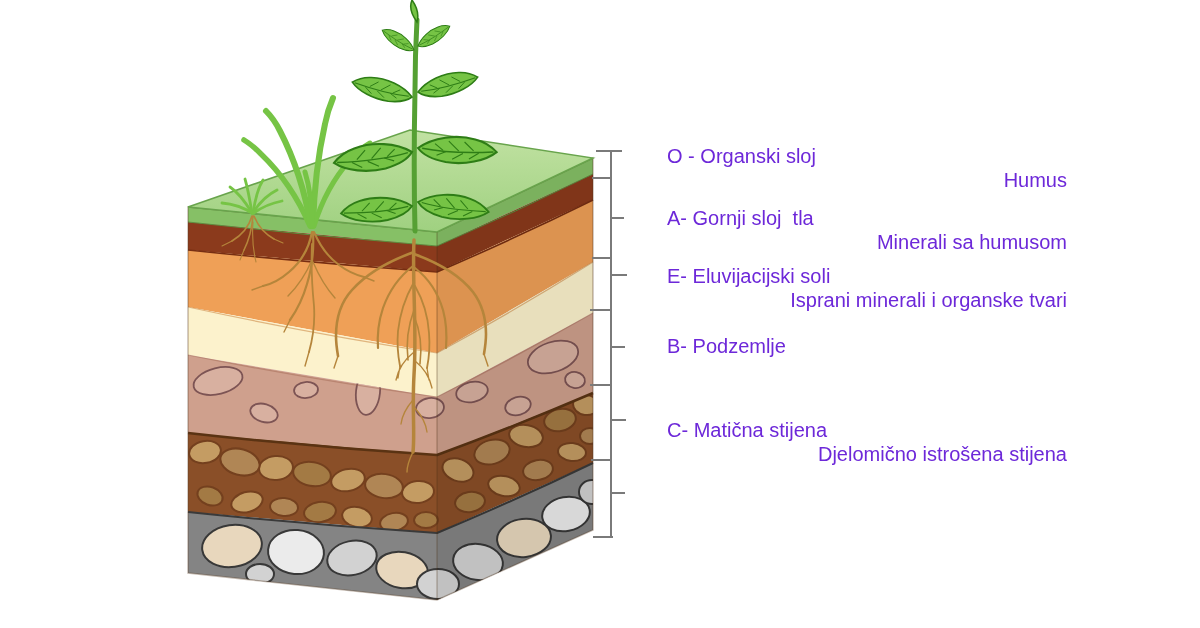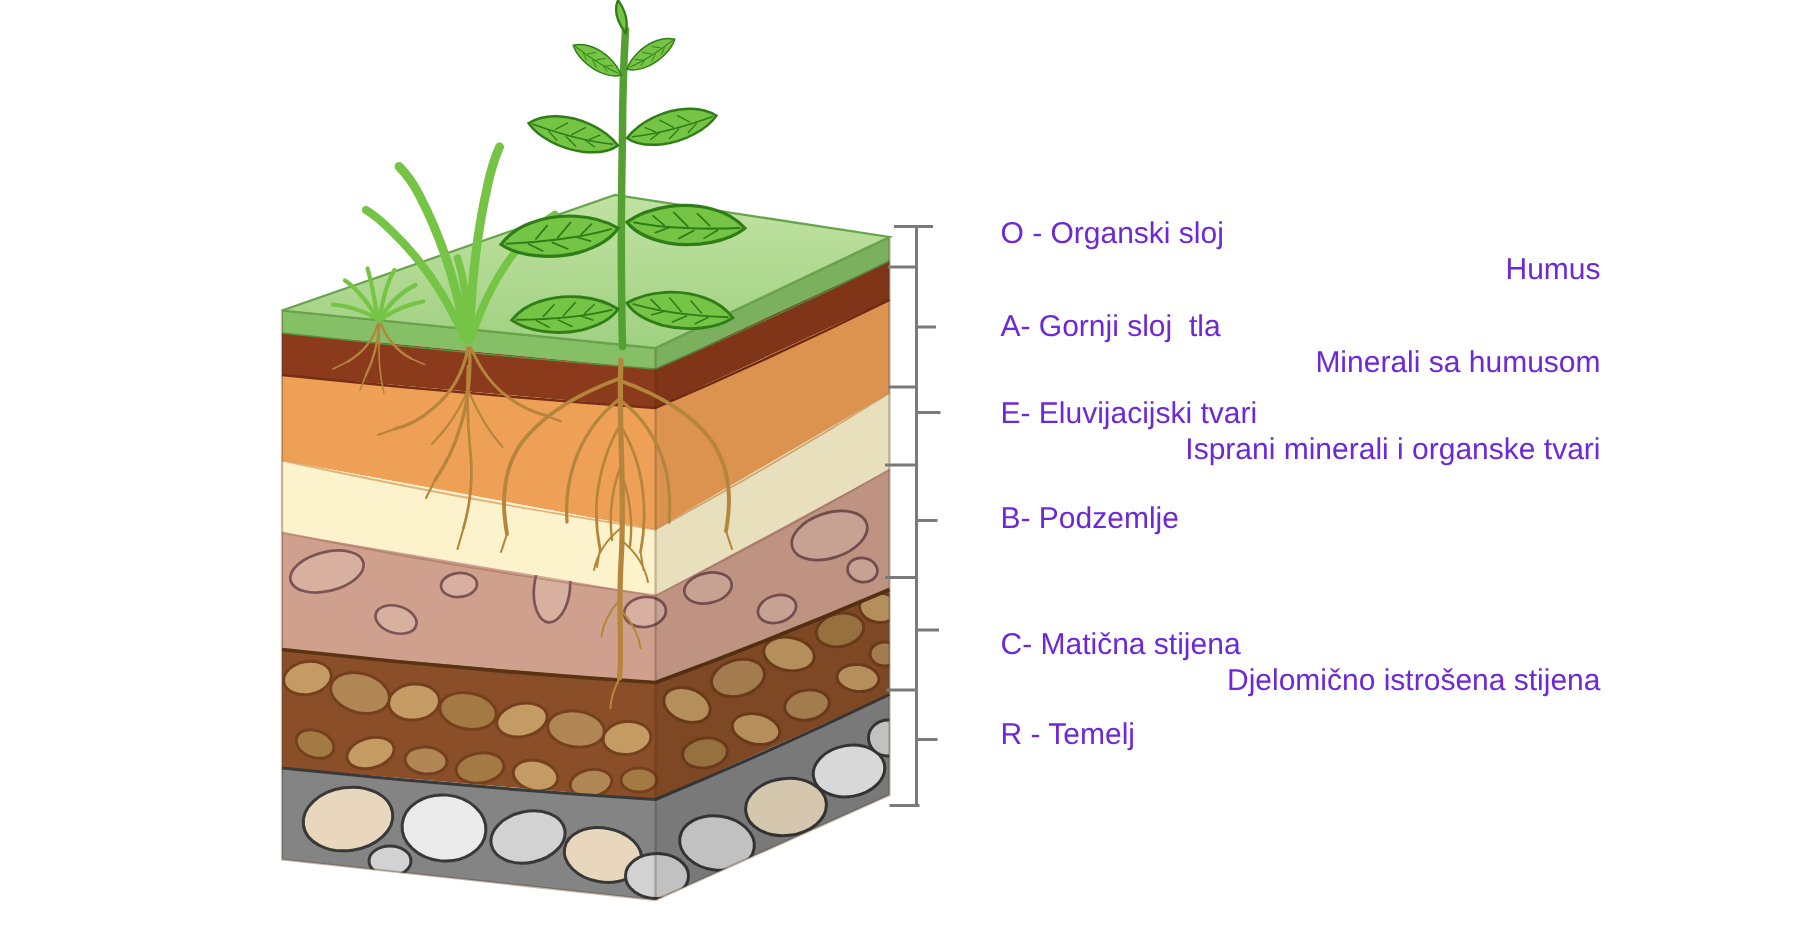--- a/index.html
+++ b/index.html
@@ -199,28 +199,27 @@
   <div class="labels">
     <div class="label lbl-o">
       <div class="code">O - Organski sloj</div>
       <div class="desc">Humus</div>
     </div>
     <div class="label lbl-a">
       <div class="code">A- Gornji sloj  tla</div>
       <div class="desc">Minerali sa humusom</div>
     </div>
     <div class="label lbl-e">
-      <div class="code">E- Eluvijacijski tvari</div>
+      <div class="code">E- Eluvijacijski soli</div>
       <div class="desc">Isprani minerali i organske tvari</div>
     </div>
     <div class="label lbl-b">
       <div class="code">B- Podzemlje</div>
     </div>
     <div class="label lbl-c">
       <div class="code">C- Matična stijena</div>
       <div class="desc">Djelomično istrošena stijena</div>
     </div>
     <div class="label lbl-r">
-      <div class="code">R - Temelj</div>
     </div>
   </div>
 
 </div>
 
 </body></html>

